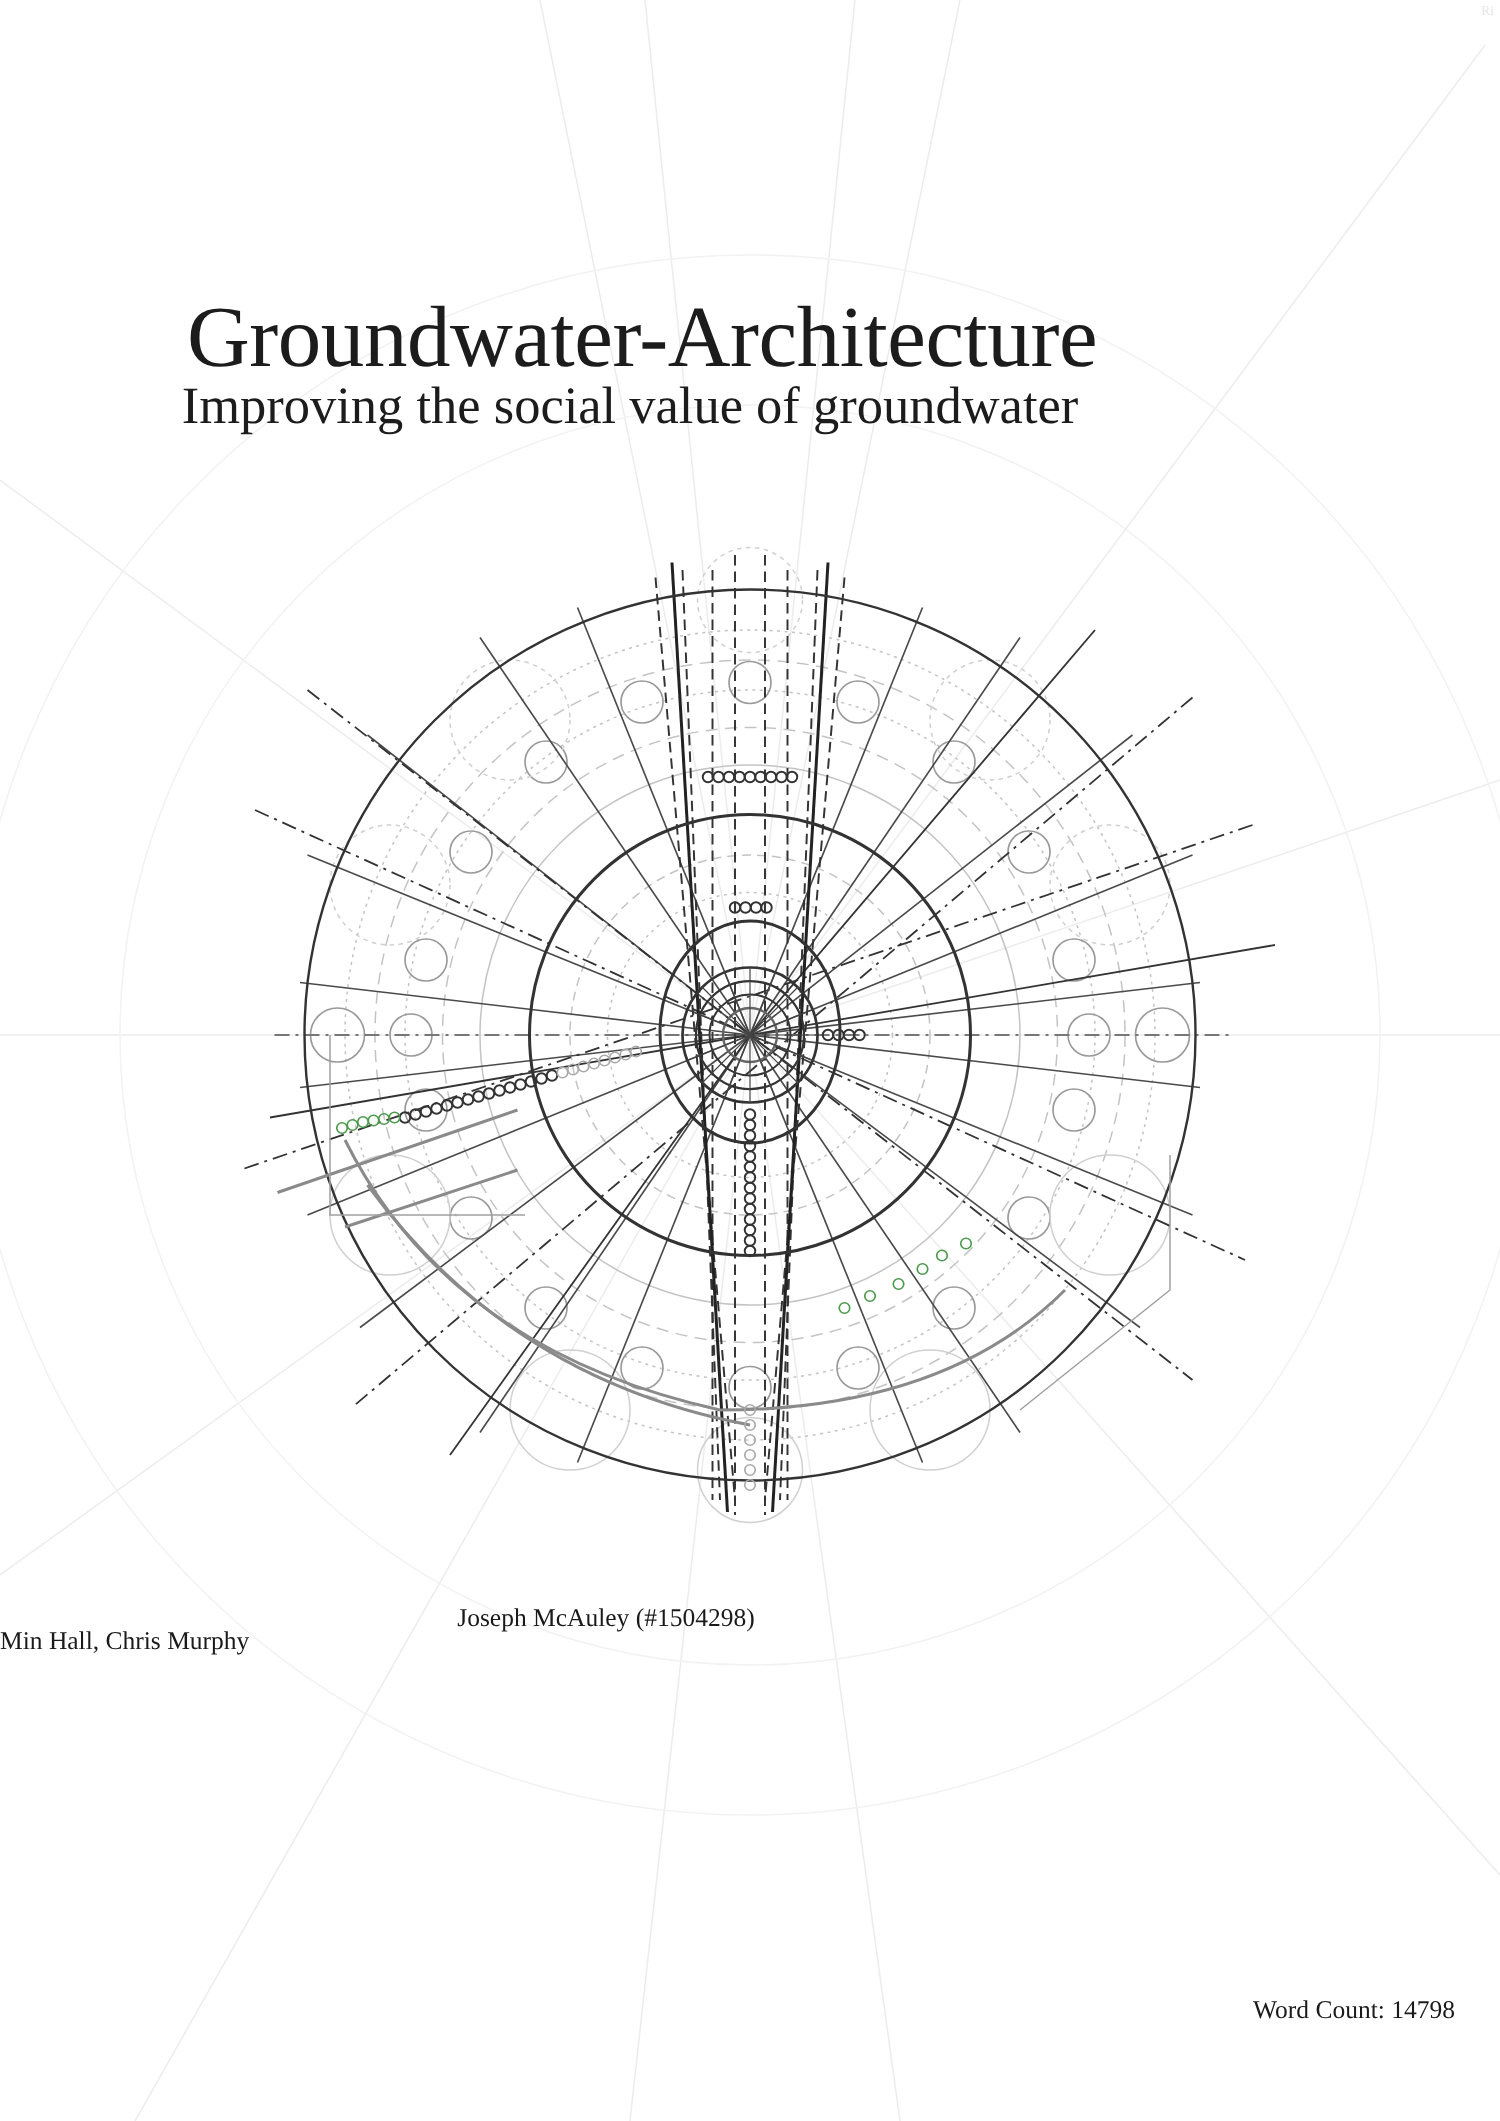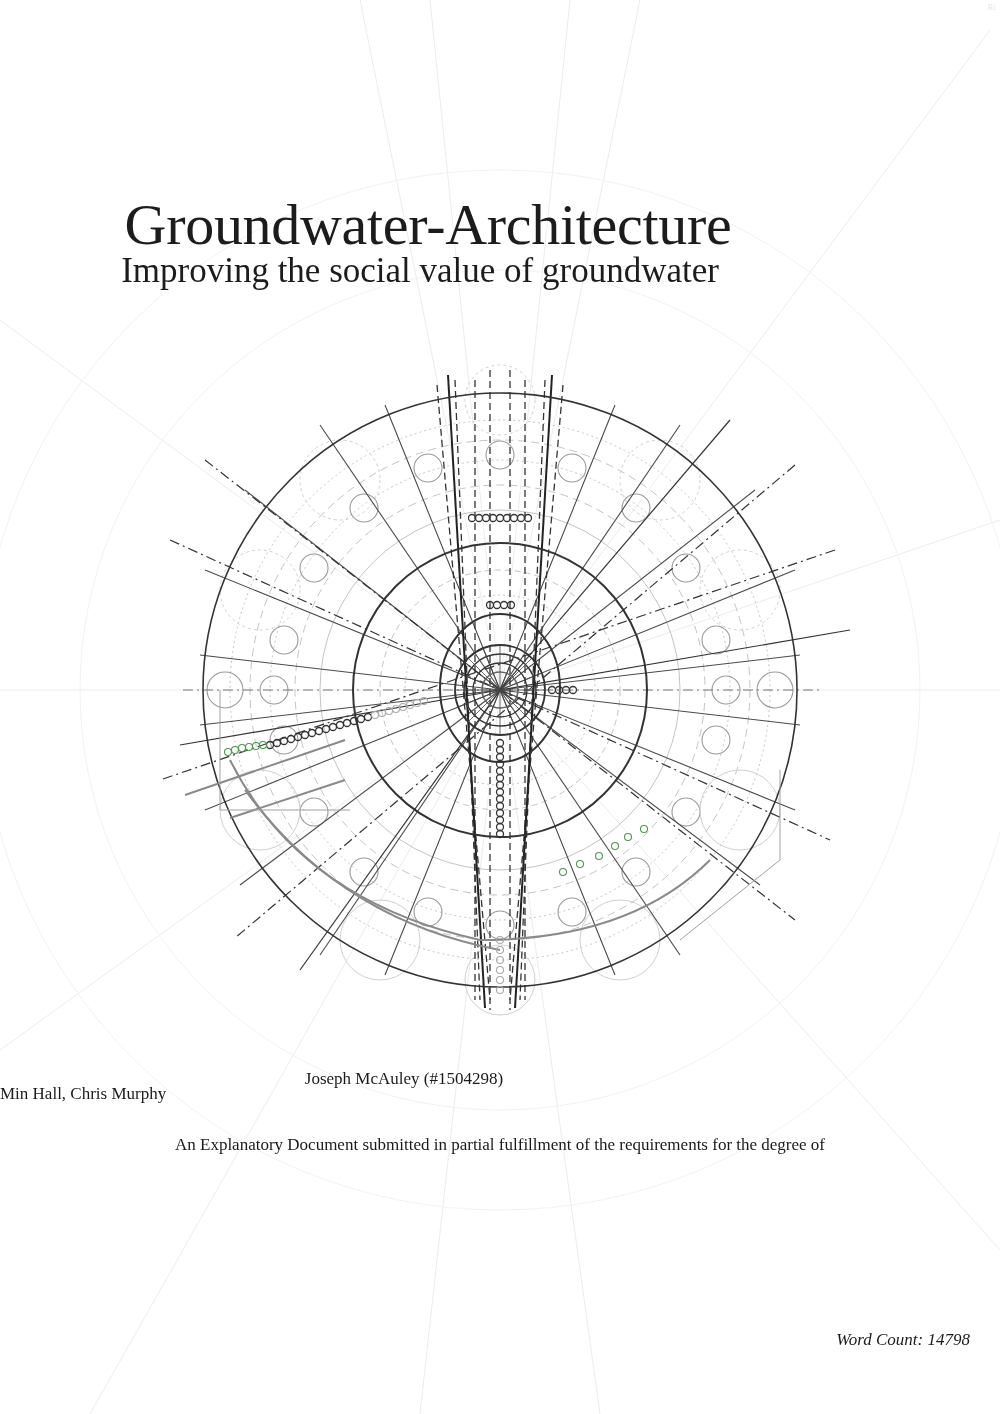--- a/index.html
+++ b/index.html
@@ -10,21 +10,21 @@
              font-size: 58px; line-height: 66px; color: #1c1c1c; letter-spacing: -0.3px; }
     .subtitle { position: absolute; left: 0; width: 840px; top: 250px; text-align: center;
                 font-size: 35px; line-height: 42px; color: #1c1c1c; }
     .drawing { position: absolute; left: 150px; top: 340px; width: 700px; height: 700px; }
     .author { position: absolute; left: 0; width: 808px; top: 1068px; text-align: center;
               font-size: 17px; line-height: 22px; }
     .supervisors { position: absolute; left: 0; width: 1000px; top: 1083px; text-align: left;
                    font-size: 17px; line-height: 22px; }
     .statement { position: absolute; left: 0; width: 1000px; top: 1131px; text-align: center;
                  font-size: 17px; line-height: 28px; }
-    .wordcount { position: absolute; right: 30px; top: 1329px; font-size: 17px; line-height: 22px; font-style: italic; }
+    .wordcount { position: absolute; right: 30px; top: 1329px; font-size: 17px; line-height: 22px; }
     .corner-mark { position: absolute; right: 4px; top: 2px; font-size: 9px; color: #e6e6e6; }
   </style>
 </head>
 <body>
 
 <svg class="bg-lines" viewBox="0 0 1000 1414">
   <g stroke="#ececec" stroke-width="1" fill="none">
     <line x1="500" y1="690" x2="360" y2="0"></line>
     <line x1="500" y1="690" x2="640" y2="0"></line>
     <line x1="500" y1="690" x2="430" y2="0"></line>
@@ -267,15 +267,14 @@
       <circle cx="449" cy="516" r="3.5"></circle>
     <circle cx="465" cy="506" r="3.5"></circle>
       <circle cx="478" cy="497" r="3.5"></circle>
       <circle cx="494" cy="489" r="3.5"></circle>
   </g>
 </svg>
 
 <div class="author">Joseph McAuley (#1504298)</div>
 <div class="supervisors" style="top:1083px;">Min Hall, Chris Murphy</div>
 <div class="statement">
-  <div>An Explanatory Document submitted in partial fulfillment of the requirements for the degree of</div>
 </div>
 <div class="wordcount">Word Count: 14798</div>
 
 </body></html>

